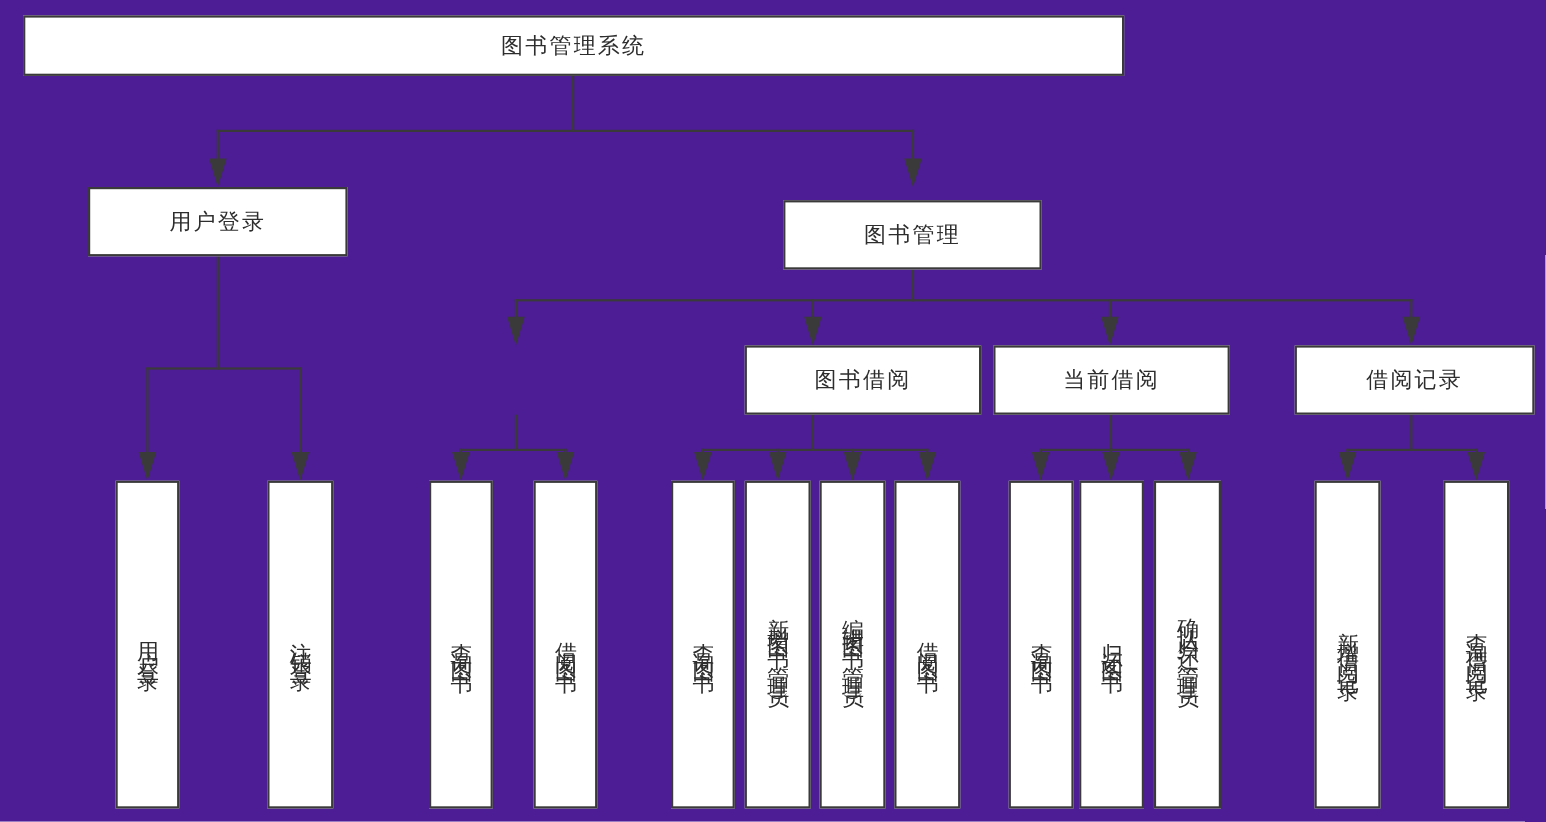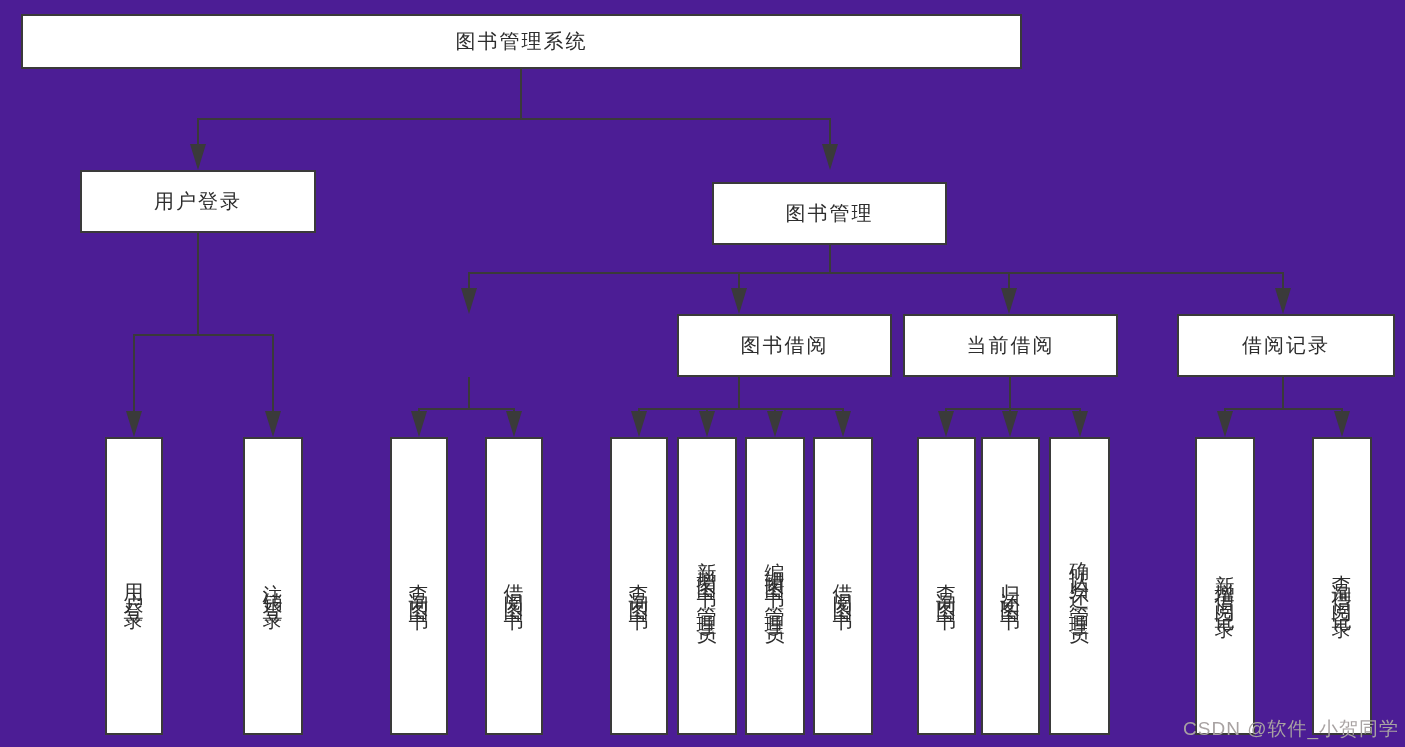--- a/index.html
+++ b/index.html
@@ -146,15 +146,14 @@
   <div class="box vbox" style="left:917px;top:437px;width:59px;height:298px;">查询图书</div>
 
   <div class="box vbox" style="left:981px;top:437px;width:59px;height:298px;">归还图书</div>
 
   <div class="box vbox" style="left:1049px;top:437px;width:61px;height:298px;">确认归还（管理员）</div>
 
   <div class="box vbox" style="left:1195px;top:437px;width:60px;height:298px;">新增借阅记录</div>
 
   <div class="box vbox" style="left:1312px;top:437px;width:60px;height:298px;">查询借阅记录</div>
 
-  <div class="watermark">CSDN @软件_小贺同学</div>
 
 </div>
 
 </body></html>

